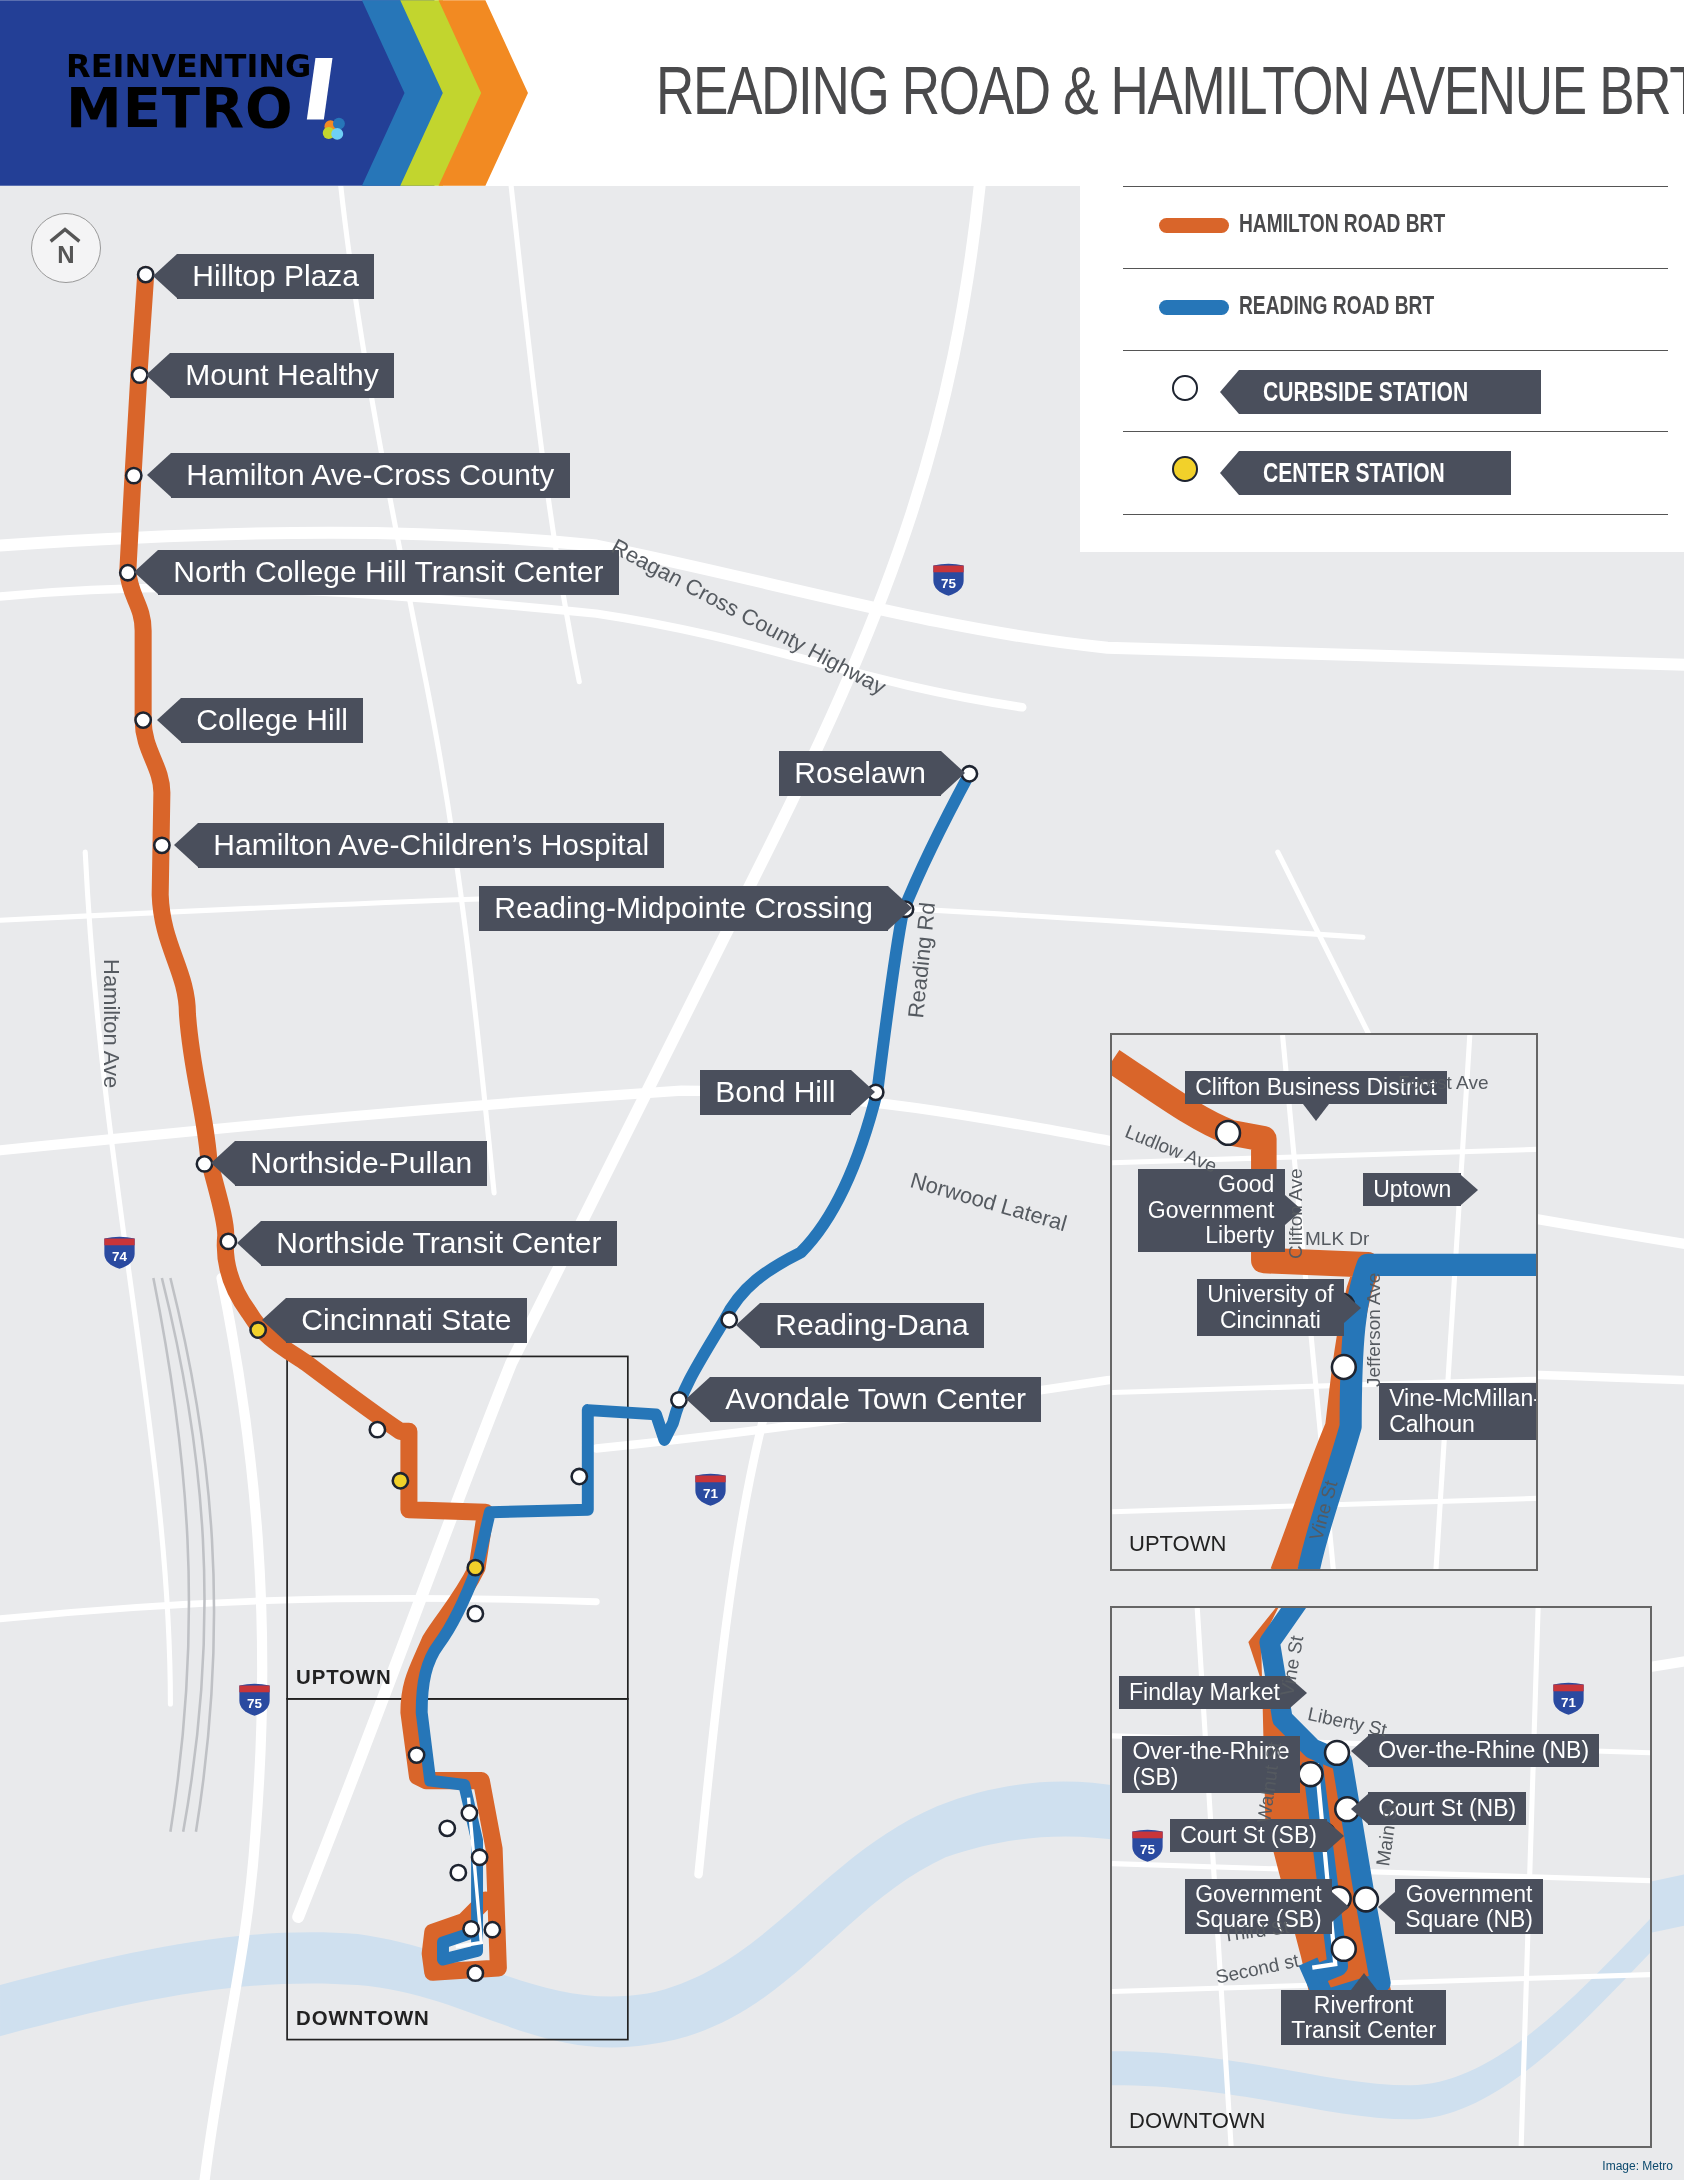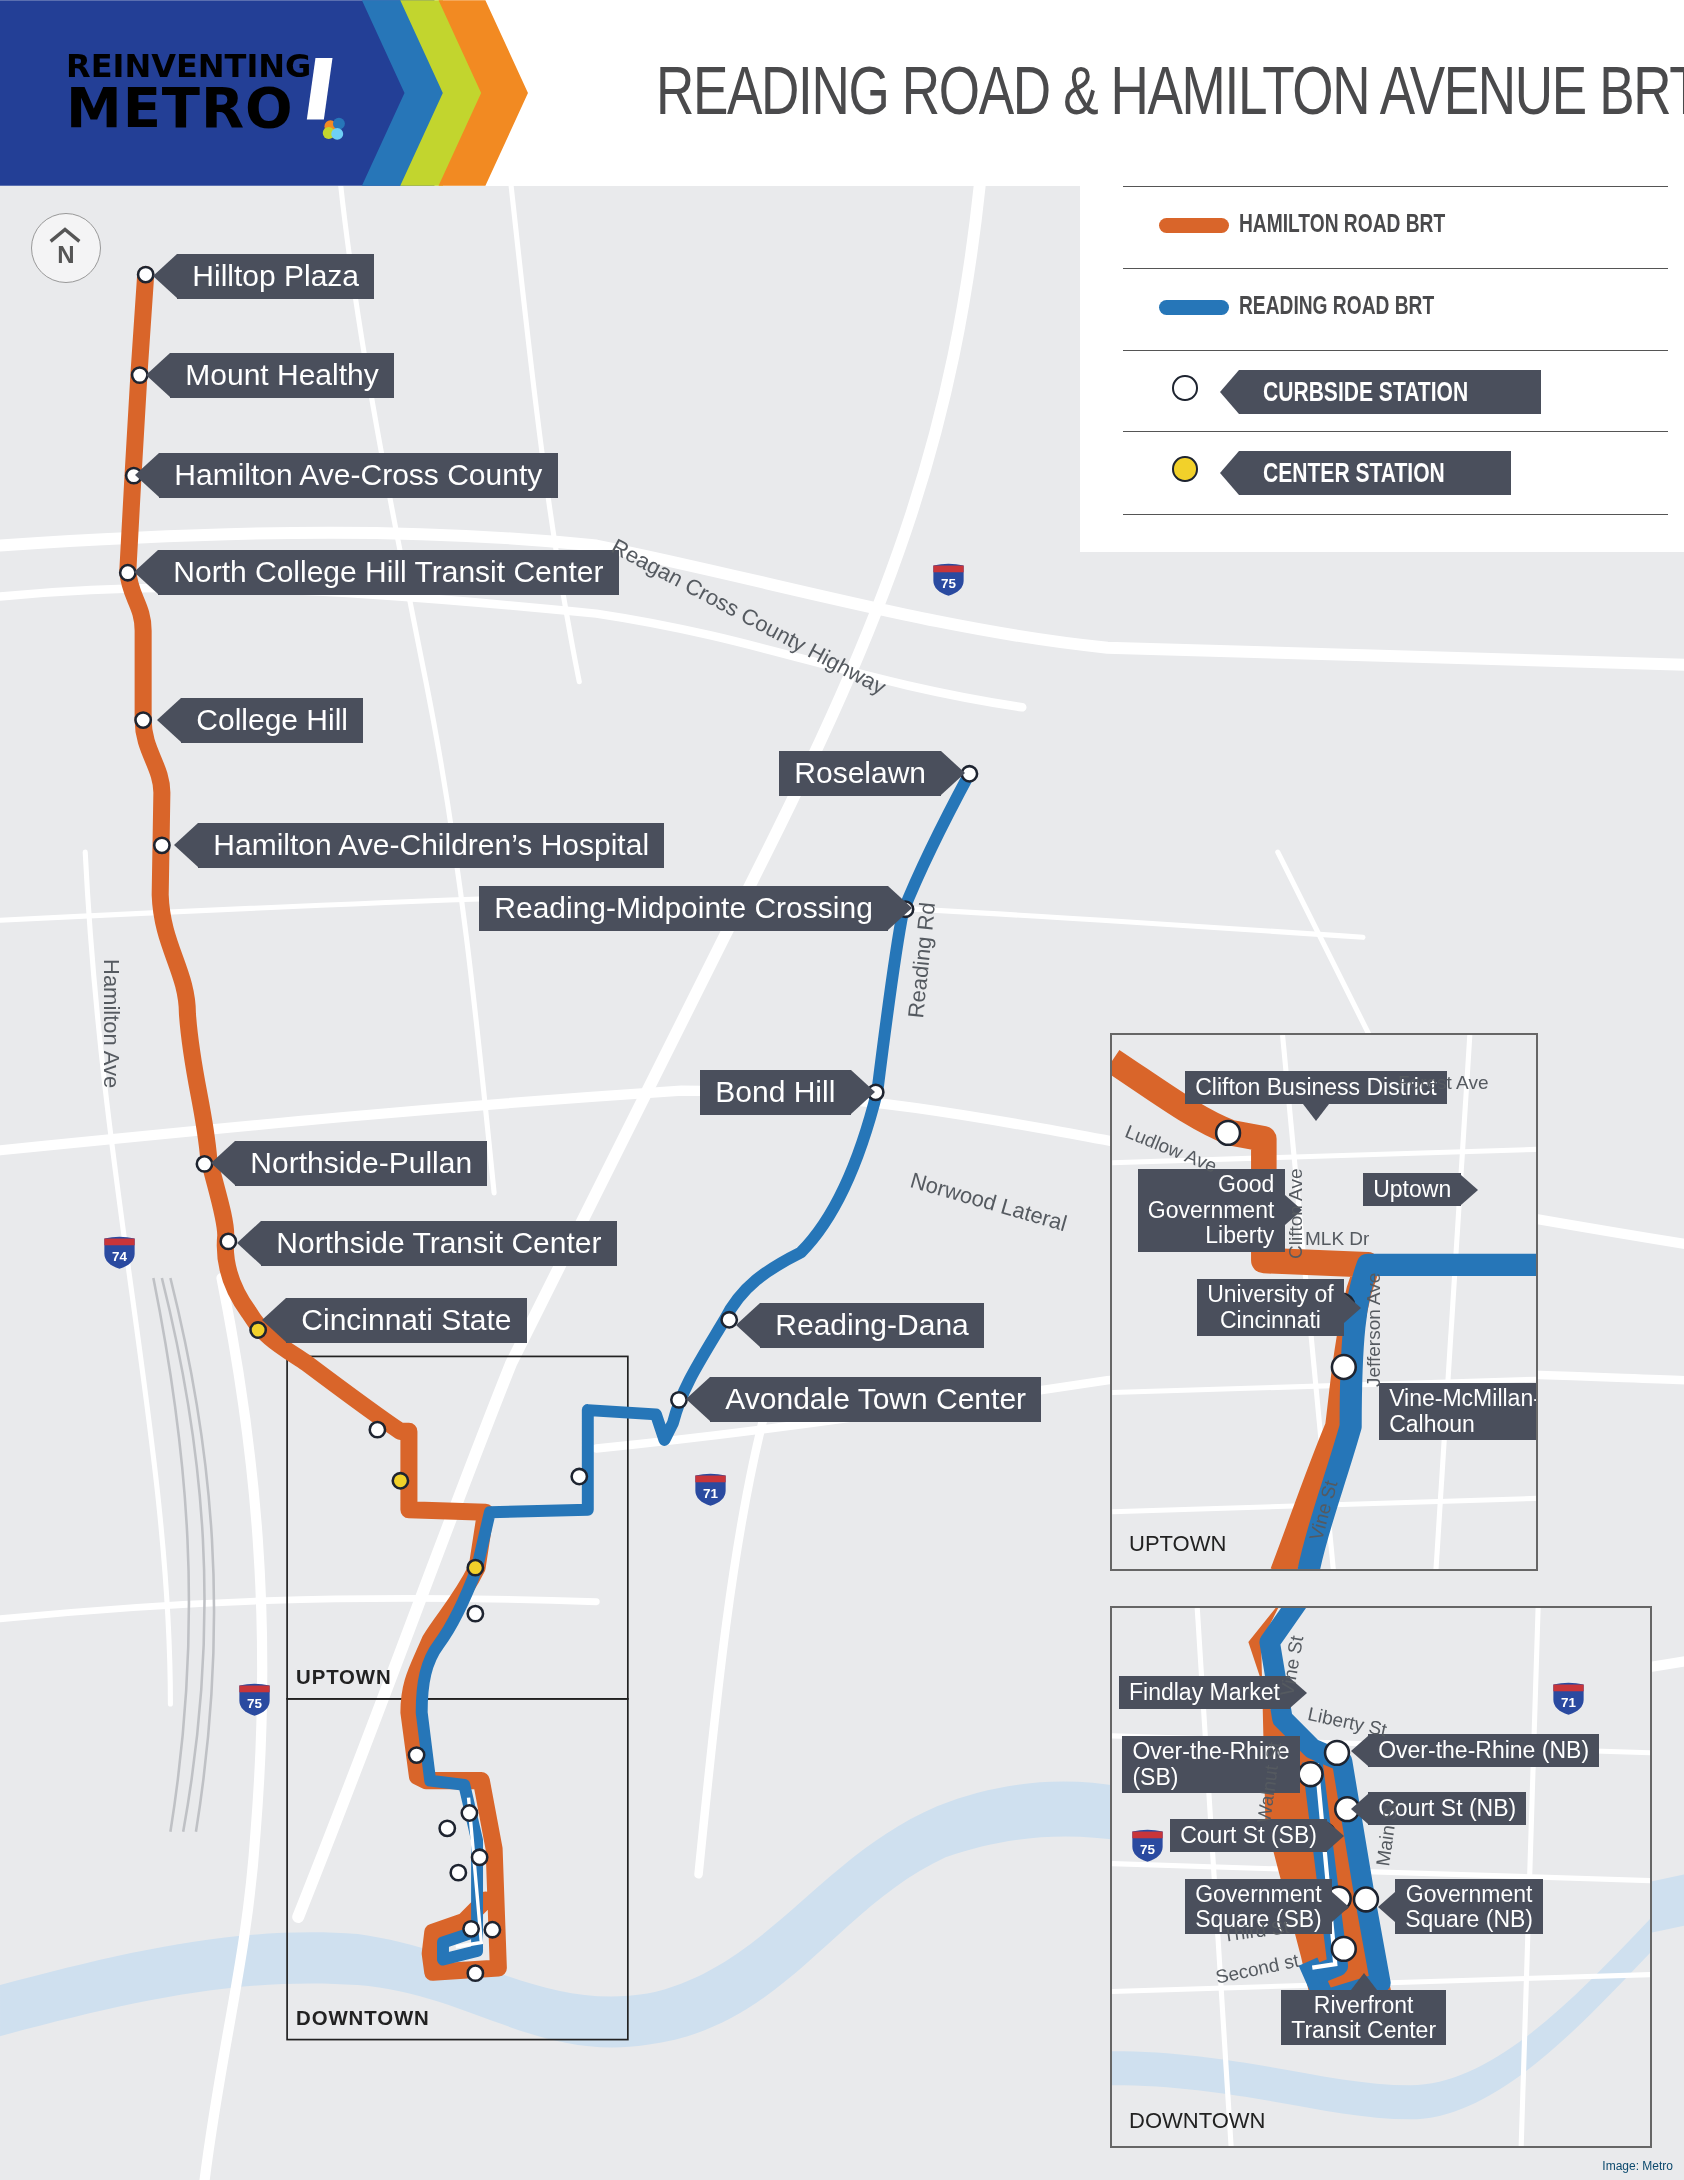--- a/index.html
+++ b/index.html
@@ -131,21 +131,21 @@
 
 <div class="north">
   <svg width="66" height="34" style="position:absolute;left:0;top:6.8px" viewBox="0 0 78 40">
     <polyline points="22,24 39,10 56,24" fill="none" stroke="#555" stroke-width="4"></polyline>
   </svg>
   <div class="north-n">N</div>
 </div>
 
 <div class="label lp" style="left:177px;top:254px">Hilltop Plaza</div>
 <div class="label lp" style="left:170px;top:353px">Mount Healthy</div>
-<div class="label lp" style="left:159px;top:453px">Hamilton Ave-Cross County</div>
+<div class="label lp" style="left:171px;top:453px">Hamilton Ave-Cross County</div>
 <div class="label lp" style="left:158px;top:550px">North College Hill Transit Center</div>
 <div class="label lp" style="left:181px;top:698px">College Hill</div>
 <div class="label lp" style="left:198px;top:823px">Hamilton Ave-Children’s Hospital</div>
 <div class="label lp" style="left:235px;top:1141px">Northside-Pullan</div>
 <div class="label lp" style="left:261px;top:1221px">Northside Transit Center</div>
 <div class="label lp" style="left:286px;top:1298px">Cincinnati State</div>
 
 <div class="label rp" style="left:779px;top:751px">Roselawn</div>
 <div class="label rp" style="left:479px;top:886px">Reading-Midpointe Crossing</div>
 <div class="label rp" style="left:700px;top:1070px">Bond Hill</div>

